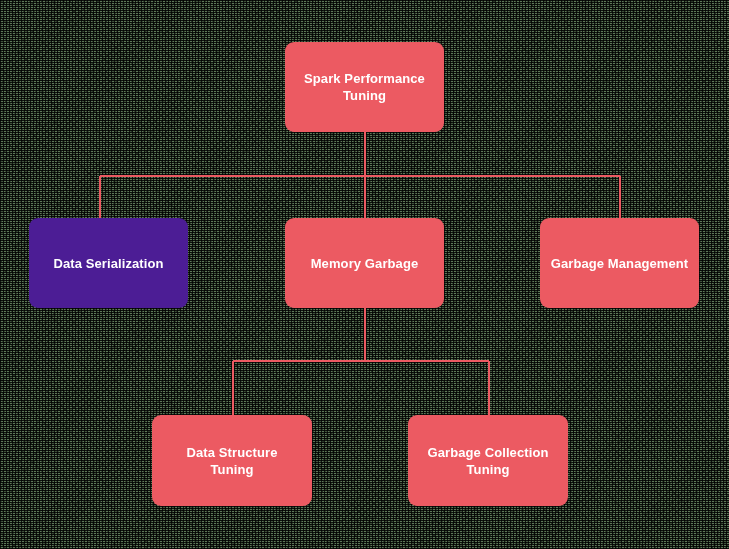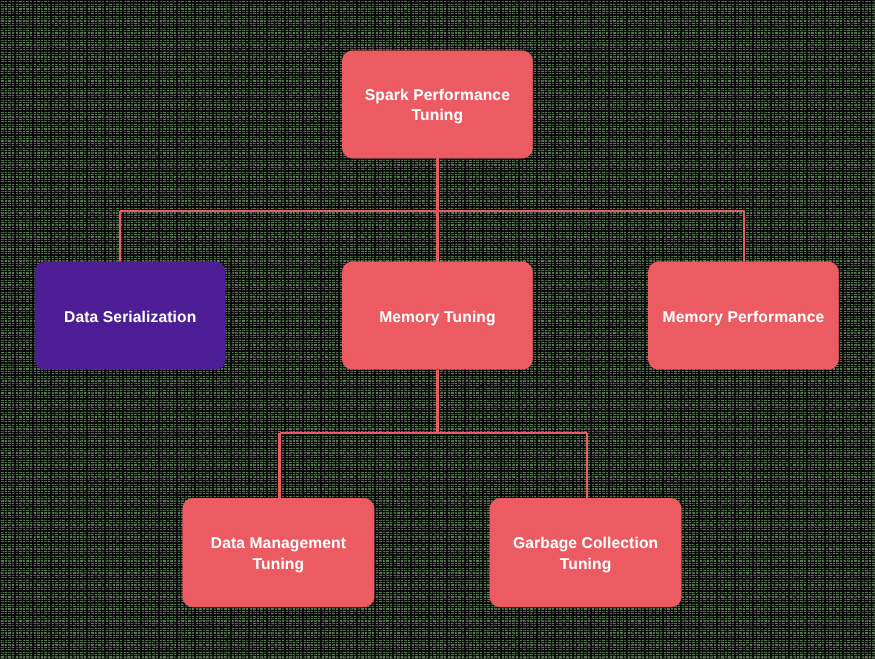--- a/index.html
+++ b/index.html
@@ -78,29 +78,29 @@
   <div class="node" style="left:285px; top:42px; width:159px; height:90px; background:#ec5a62;">
     <span class="node-label">Spark Performance
 Tuning</span>
   </div>
 
   <div class="node" style="left:29px; top:218px; width:159px; height:90px; background:#4c1d95;">
     <span class="node-label">Data Serialization</span>
   </div>
 
   <div class="node" style="left:285px; top:218px; width:159px; height:90px; background:#ec5a62;">
-    <span class="node-label">Memory Tuning</span>
+    <span class="node-label">Memory Garbage</span>
   </div>
 
   <div class="node" style="left:540px; top:218px; width:159px; height:90px; background:#ec5a62;">
-    <span class="node-label">Memory Performance</span>
+    <span class="node-label">Garbage Management</span>
   </div>
 
   <div class="node" style="left:152px; top:415px; width:160px; height:91px; background:#ec5a62;">
-    <span class="node-label">Data Management
+    <span class="node-label">Data Structure
 Tuning</span>
   </div>
 
   <div class="node" style="left:408px; top:415px; width:160px; height:91px; background:#ec5a62;align-items:center;">
     <span class="node-label">Garbage Collection
 Tuning</span>
   </div>
 
 </div>
 

